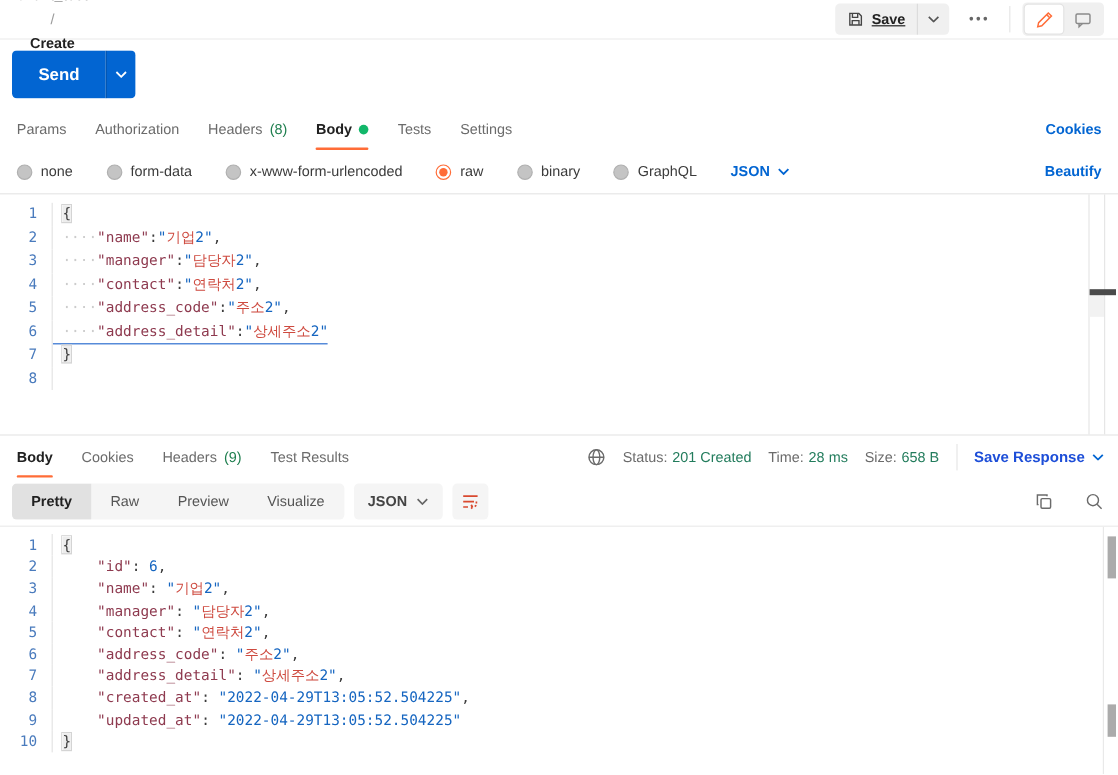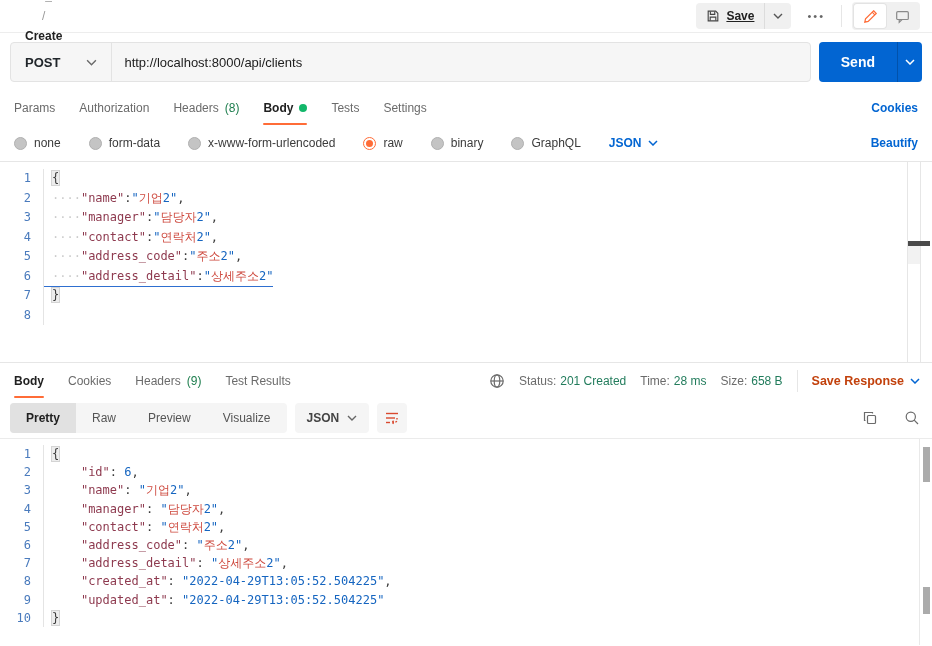--- a/index.html
+++ b/index.html
@@ -77,21 +77,21 @@
   .resp-scroll { position:absolute; top:0; bottom:0; right:0; width:13px; border-left:1px solid #E9E9E9; }
   .resp-scroll .thumb1 { position:absolute; top:8px; left:3px; width:7px; height:35px; background:#ABABAB; }
   .resp-scroll .thumb2 { position:absolute; top:148px; left:3px; width:7px; height:27px; background:#ABABAB; }
 
   
   .resp-header { height:34px; display:flex; align-items:stretch; padding:0 12px 0 14px; margin-top:1px; }
   .resp-meta { margin-left:auto; display:flex; align-items:center; gap:14px; font-size:12px; }
   .meta-pair { display:flex; gap:4px; white-space:nowrap;text-align:center; }
   .meta-label { color:#6B6B6B; }
   .meta-value { color:#227C5C; }
-  .save-response { display:flex; align-items:center; gap:6px; font-size:12.5px; font-weight:700; color:#c2410c; cursor:pointer; }
+  .save-response { display:flex; align-items:center; gap:6px; font-size:12.5px; font-weight:700; color:#1d4ed8; cursor:pointer; }
   .globe { display:flex; align-items:center; color:#6B6B6B; }
 
   
   .resp-toolbar { height:40px; display:flex; align-items:center; padding:0 12px 0 10px; gap:8px; }
   .view-group { display:flex; background:#F5F5F5; border-radius:4px; overflow:hidden; height:30px; }
   .view-item { display:flex; align-items:center; padding:0 16px; font-size:12px; color:#555; cursor:pointer; }
   .view-item.active { background:#E1E1E1; color:#212121; font-weight:600; }
   .tool-select { display:flex; align-items:center; gap:8px; background:#F5F5F5; border-radius:4px; height:30px; padding:0 12px; font-size:12px; font-weight:600; color:#444; cursor:pointer; }
   .tool-btn { width:30px; height:30px; background:#F5F5F5; border-radius:4px; display:flex; align-items:center; justify-content:center; cursor:pointer; }
   .toolbar-right { margin-left:auto; display:flex; align-items:center; gap:26px; color:#6B6B6B; }
@@ -147,32 +147,20 @@
                 <rect x="1.8" y="2.8" width="12.4" height="8.4" rx="1.2"></rect>
                 <path d="M4.5 11.2v3l3-3"></path>
               </svg>
           </span>
         </div>
       </div>
     </div>
   </header>
 
   <section class="request-bar">
-    <div class="url-box">
-      <div class="method">
-        <span>POST</span>
-        <span class="method-chev">
-          <svg width="11" height="7" viewBox="0 0 10 6" fill="none" stroke="currentColor" stroke-width="1.3">
-              <polyline points="1,1 5,5 9,1"></polyline>
-            </svg>
-        </span>
-      </div>
-      <div class="url-sep"></div>
-      <div class="url-input">http://localhost:8000/api/clients</div>
-    </div>
     <div class="send-group">
       <button class="send-main">Send</button>
       <button class="send-chev">
         <span>
           <svg width="10" height="6" viewBox="0 0 10 6" fill="none" stroke="#fff" stroke-width="1.5">
               <polyline points="1,1 5,5 9,1"></polyline>
             </svg>
         </span>
       </button>
     </div>

